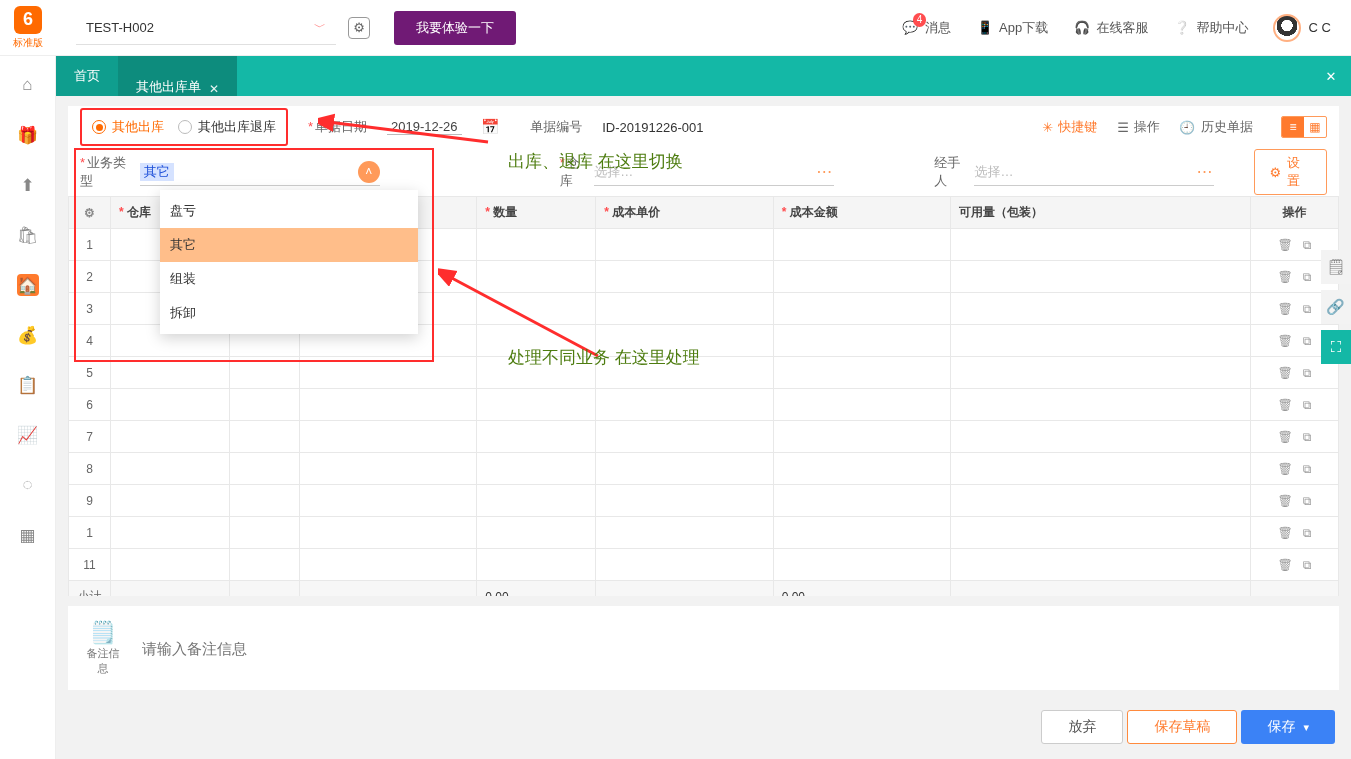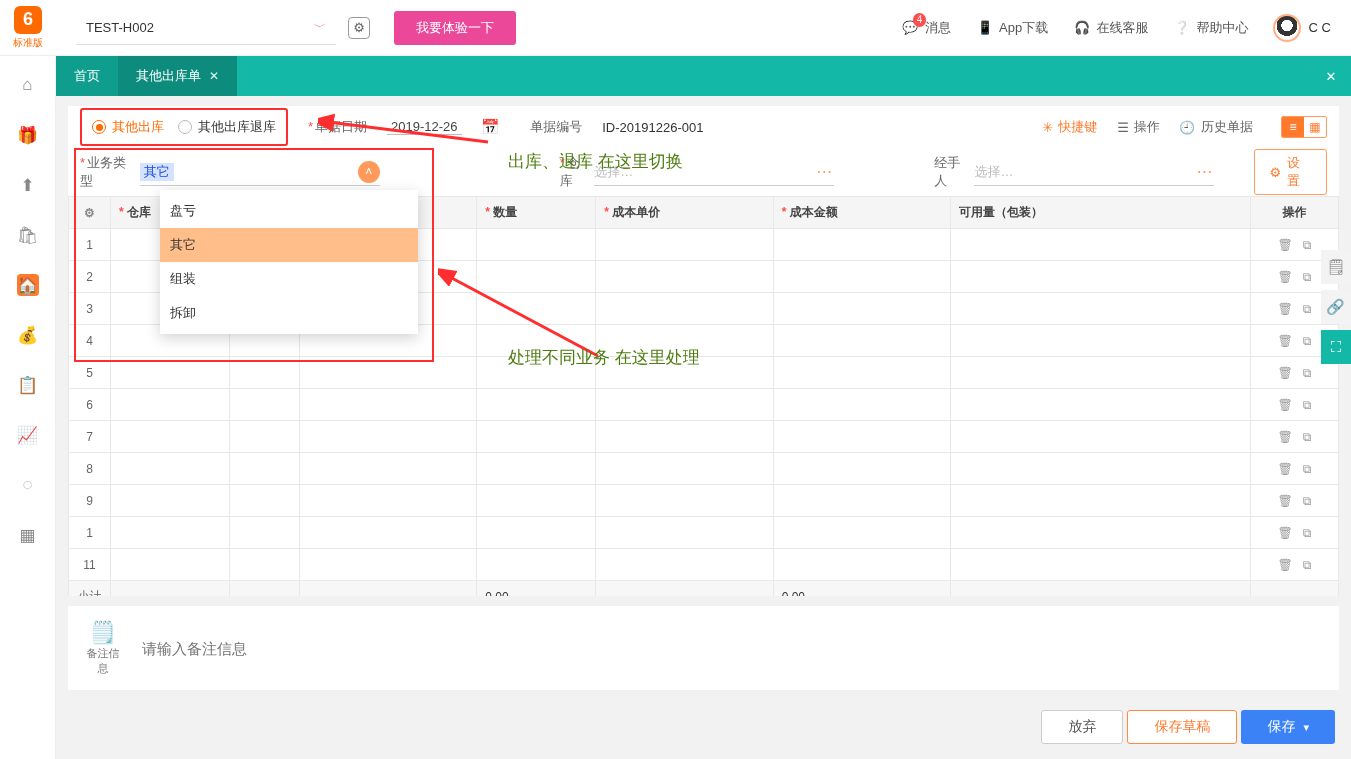--- a/index.html
+++ b/index.html
@@ -9,36 +9,36 @@
 
 
 .brand { grid-column: 1; grid-row: 1; display: flex; flex-direction: column; align-items: center; justify-content: center; border-bottom: 1px solid #eee; }
 .brand .logo { width: 28px; height: 28px; border-radius: 6px; background: #ff6a00; display:flex;align-items:center;justify-content:center;color:#fff;font-weight:bold;font-size:18px;}
 .brand .version { color:#ff6a00; font-size:10px; margin-top:2px;}
 
 .header { grid-column: 2; grid-row: 1; display:flex; align-items:center; padding: 16px 20px; border-bottom: 1px solid #eee; }
 .picker { flex: 0 0 260px; display:flex; align-items:center; justify-content:space-between; margin-right:12px; height:34px; padding:0 10px; border-bottom:1px solid #e0e0e0; cursor:pointer; }
 .picker .chev { color:#f88; font-size:12px;}
 .gear { width:22px; height:22px; border:1px solid #999; border-radius:4px; display:flex;align-items:center;justify-content:center; color:#666; font-size:13px; margin-right:24px;}
-.promo-btn { height:34px; padding:0 22px; border:none; border-radius:3px; background:#ec4899; color:#fff; cursor:pointer; font-size:13px;font-family:Liberation Mono, monospace;}
+.promo-btn { height:34px; padding:0 22px; border:none; border-radius:3px; background:#701a75; color:#fff; cursor:pointer; font-size:13px;font-family:Liberation Mono, monospace;}
 .hspace { flex:1; }
 .hicon { display:flex; align-items:center; gap:6px; margin-left:26px; color:#555; font-size:13px; cursor:pointer; position:relative;}
 .hicon .dot { position:absolute; top:-6px; left:10px; background:#ff4d4f;color:#fff; font-size:10px; border-radius:8px; padding:0 4px; line-height:14px;}
 .avatar { width:28px; height:28px; border-radius:50%; background: radial-gradient(circle at 50% 40%, #fff 30%, #333 31% 55%, #fff 56%); border:2px solid #ffb082; margin-left:24px;}
 .uname { margin-left:8px;}
 
 
 .sidebar-blank { grid-column:1; grid-row:2 / span 2; background:#fff; border-right:1px solid #eee; display:flex; flex-direction:column; align-items:center; padding-top:18px; gap:28px;}
 .sidebar-blank .sbicon{ width:22px; height:22px; color:#888; display:flex;align-items:center;justify-content:center; font-size:17px; border-radius:4px; cursor:pointer;}
 .sidebar-blank .sbicon.active{ background:#ff7a2d; color:#fff;}
 
 .tabbar { grid-column:2; grid-row:2; background:#14b8a6; display:flex; align-items:stretch; }
 .tab { padding:0 18px; display:flex; align-items:center; color:#fff; font-size:13px; cursor:pointer; }
 .tab.home { background:#0f9e8e; }
-.tab.active { background:#0d8c7d; gap:8px;}
+.tab.active { background:#0d8c7d; gap:8px;align-items:flex-end;}
 .tab .x { font-size:12px; opacity:.9;}
 .tabbar .closer { margin-left:auto; width:40px; display:flex;align-items:center;justify-content:center; color:#fff; cursor:pointer; background:#14b8a6;}
 
 
 .main { grid-column:2; grid-row:3; background:#f2f2f2; padding:10px 12px 0 12px; display:flex; flex-direction:column; gap:10px; overflow:hidden;}
 .panel { background:#fff; }
 
 .row1 { display:flex; align-items:center; height:42px; padding:0 12px; gap:20px; }
 .radiogrp { display:flex; align-items:center; gap:14px; padding:8px 10px; }
 .highlight-red { border:2px solid #ff2d2d; border-radius:3px; }

